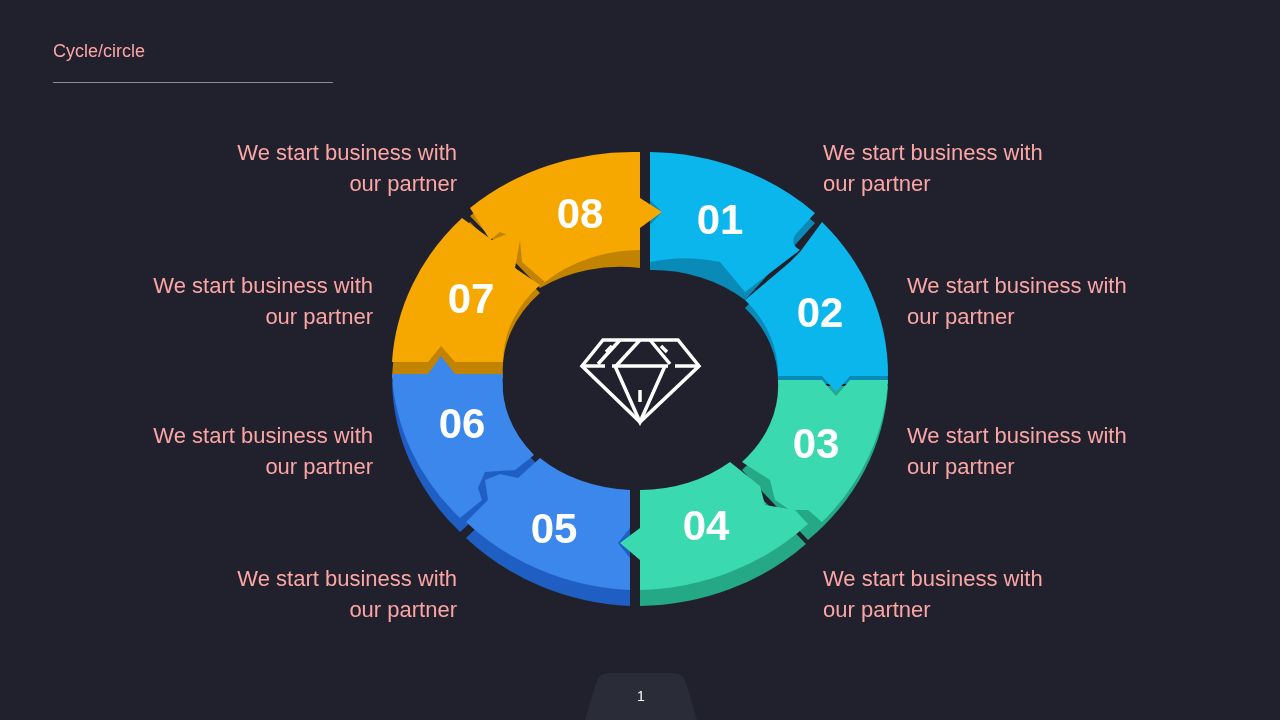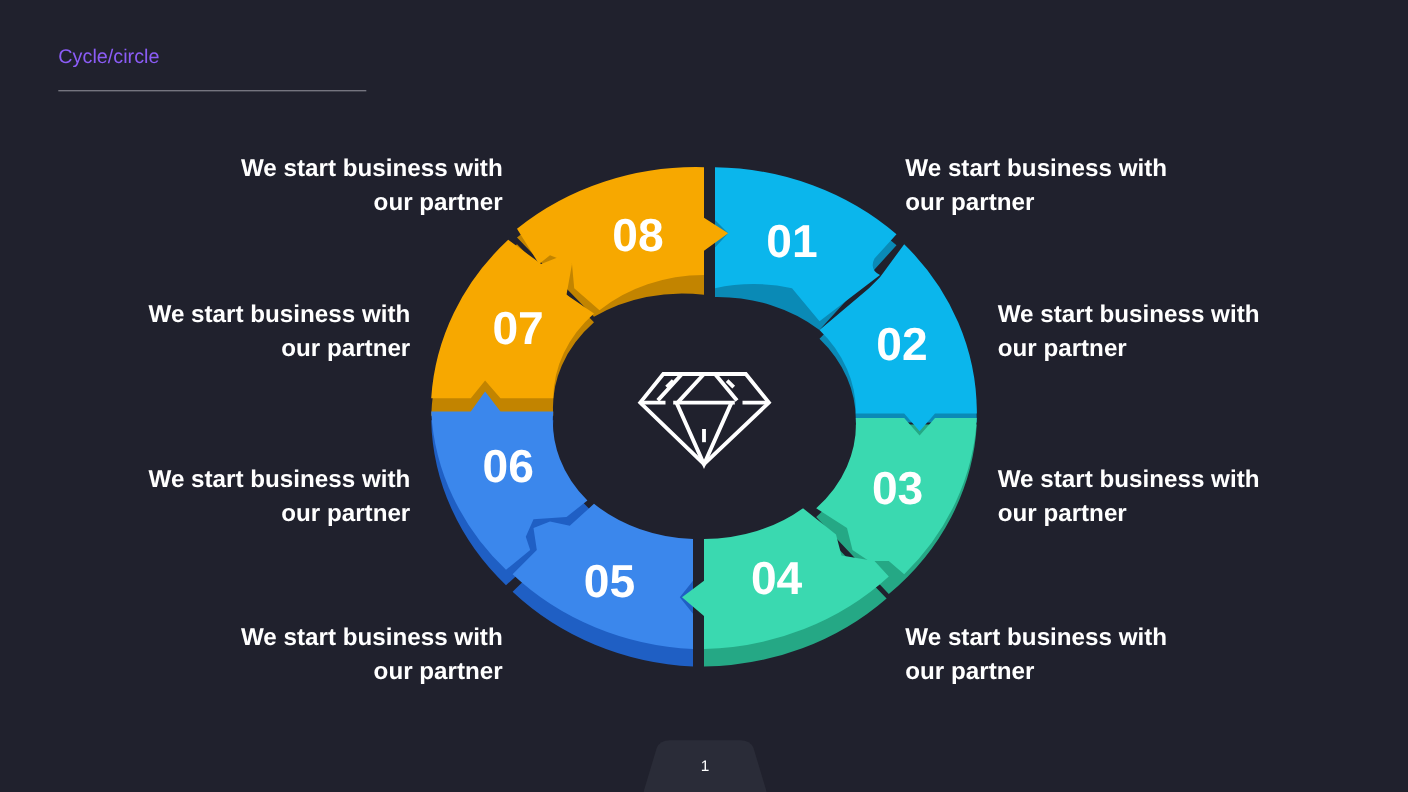--- a/index.html
+++ b/index.html
@@ -1,19 +1,19 @@
 <!DOCTYPE html>
 <html><head>
   <meta charset="utf-8">
   <style>
     html, body { margin:0; padding:0; }
     body { width:1280px; height:720px; background:#20212d; position:relative; overflow:hidden; font-family:"Liberation Sans", sans-serif; }
-    .title { position:absolute; left:53px; top:41px; color:#8b5cf6; font-size:18px; }
+    .title { position:absolute; left:53px; top:41px; color:#fca5a5; font-size:18px; }
     .title-rule { position:absolute; left:53px; top:82px; width:280px; height:1px; background:#8a8b95; }
-    .label { position:absolute; color:#ffffff; font-weight:bold; font-size:22px; line-height:31px; width:300px; }
+    .label { position:absolute; color:#fca5a5; font-weight:normal; font-size:22px; line-height:31px; width:300px; }
     .label.left { text-align:right; }
     .label.right { text-align:left; }
     .page-tab { position:absolute; left:585px; top:672px; width:112px; height:48px; }
     .page-num { position:absolute; left:585px; top:688px; width:112px; text-align:center; color:#ffffff; font-size:14px; }
     svg.ring { position:absolute; left:0; top:0; }
     .num { font-family:"Liberation Sans", sans-serif; font-weight:bold; font-size:42px; fill:#ffffff; }
   </style>
 </head>
 <body>
 

